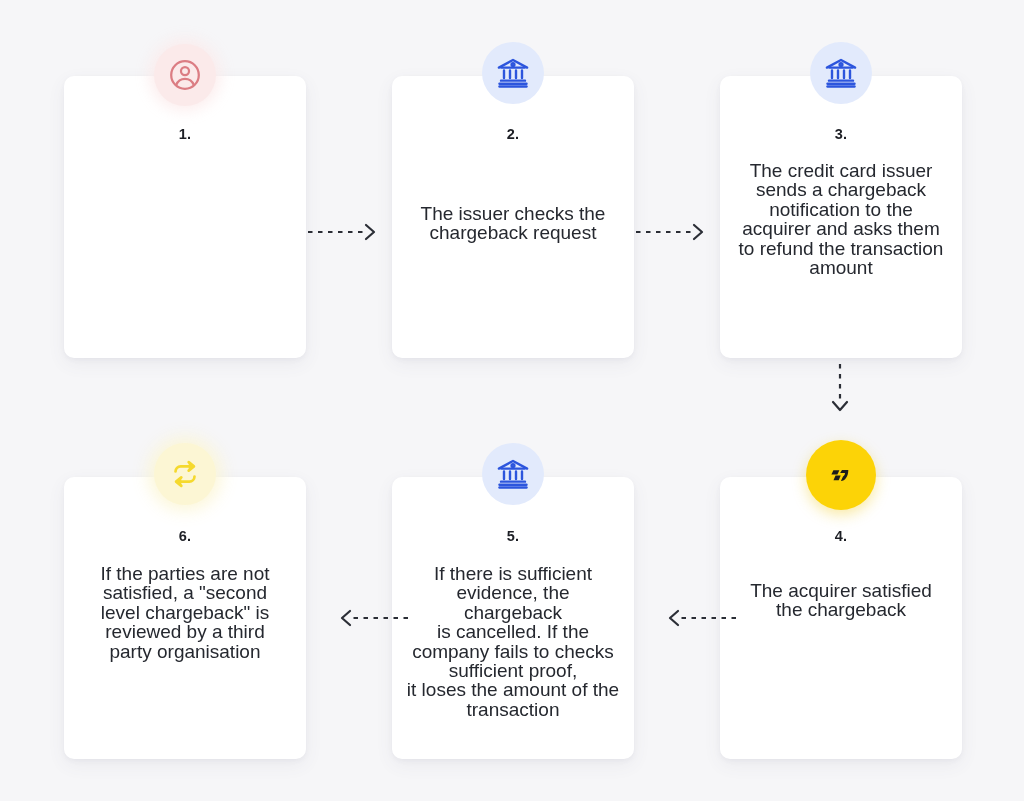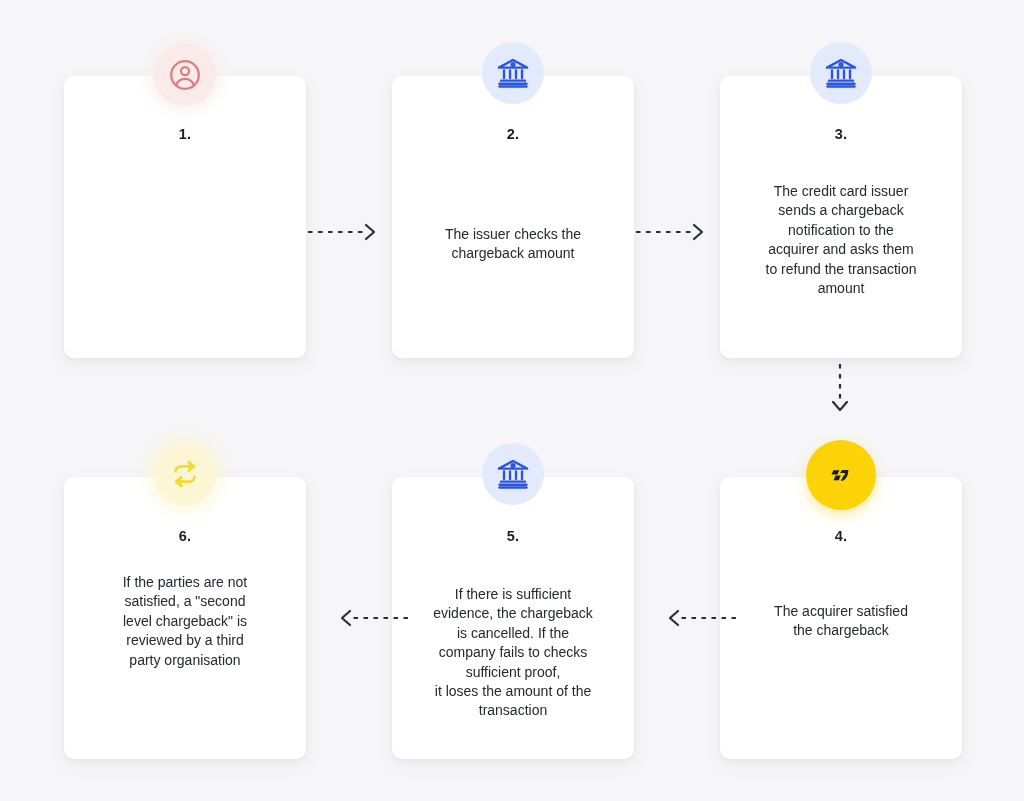--- a/index.html
+++ b/index.html
@@ -37,25 +37,24 @@
     font-size: 14.5px;
     font-weight: bold;
     color: #1d1f25;
     letter-spacing: .1px;
   }
   .card-text {
     position: absolute;
     left: 14px;
     right: 14px;
     text-align: center;
-    font-size: 14px;
+    font-size: 19px;
     line-height: 19.4px;
     color: #25282f;
     white-space: pre-line;
-    margin-top: 21px;
   }
 
   
   .badge {
     position: absolute;
     width: 62px;
     height: 62px;
     border-radius: 50%;
     display: flex;
     align-items: center;
@@ -104,21 +103,21 @@
   <div class="connector" style="left:306px; top:218px; width:88px; height:28px;">
     <svg width="88" height="28" viewBox="0 0 88 28">
       <line x1="2" y1="14" x2="62" y2="14" stroke="#2b2e36" stroke-width="2.2" stroke-dasharray="4.5 5.5" stroke-linecap="butt"></line>
       <polyline points="60,7 68,14 60,21" fill="none" stroke="#2b2e36" stroke-width="2.2" stroke-linecap="round" stroke-linejoin="round"></polyline>
     </svg>
   </div>
 
   <div class="card" style="left:392px; top:76px; width:242px; height:282px;">
     <div class="card-number" style="top:50px;">2.</div>
     <div class="card-text" style="top:128px;">The issuer checks the
-chargeback amount</div>
+chargeback request</div>
   </div>
   <div class="badge blue" style="left:482px; top:42px;">
     <span>
       <svg width="36" height="36" viewBox="0 0 24 24" fill="none" stroke="#2c55dd" stroke-width="1.6" stroke-linecap="round" stroke-linejoin="round">
         <path d="M2.6 8.4 12 3.3l9.4 5.1"></path>
         <path d="M4.2 8.4h15.6"></path>
         <circle cx="12" cy="6.4" r="0.95"></circle>
         <path d="M6 10.3v5.1M10 10.3v5.1M14 10.3v5.1M18 10.3v5.1"></path>
         <path d="M4 17.1h16"></path>
         <path d="M3 19.2h18"></path>
@@ -212,21 +211,21 @@
 
   <div class="connector" style="left:322px; top:604px; width:88px; height:28px;">
     <svg width="88" height="28" viewBox="0 0 88 28">
       <line x1="86" y1="14" x2="26" y2="14" stroke="#2b2e36" stroke-width="2.2" stroke-dasharray="4.5 5.5" stroke-linecap="butt"></line>
       <polyline points="28,7 20,14 28,21" fill="none" stroke="#2b2e36" stroke-width="2.2" stroke-linecap="round" stroke-linejoin="round"></polyline>
     </svg>
   </div>
 
   <div class="card" style="left:64px; top:477px; width:242px; height:282px;">
     <div class="card-number" style="top:51px;">6.</div>
-    <div class="card-text" style="top:75px;">If the parties are not
+    <div class="card-text" style="top:87px;">If the parties are not
 satisfied, a "second
 level chargeback" is
 reviewed by a third
 party organisation</div>
   </div>
   <div class="badge yellowsoft" style="left:154px; top:443px;">
     <span>
       <svg width="34" height="34" viewBox="0 0 24 24" fill="none" stroke="#f5d92e" stroke-width="1.9" stroke-linecap="round" stroke-linejoin="round">
         <path d="M5.3 10.2a3.6 3.6 0 0 1 3.6-3.6h8.0"></path>
         <polyline points="14.6,3.6 18.3,6.6 14.6,9.6" fill="#f5d92e"></polyline>

